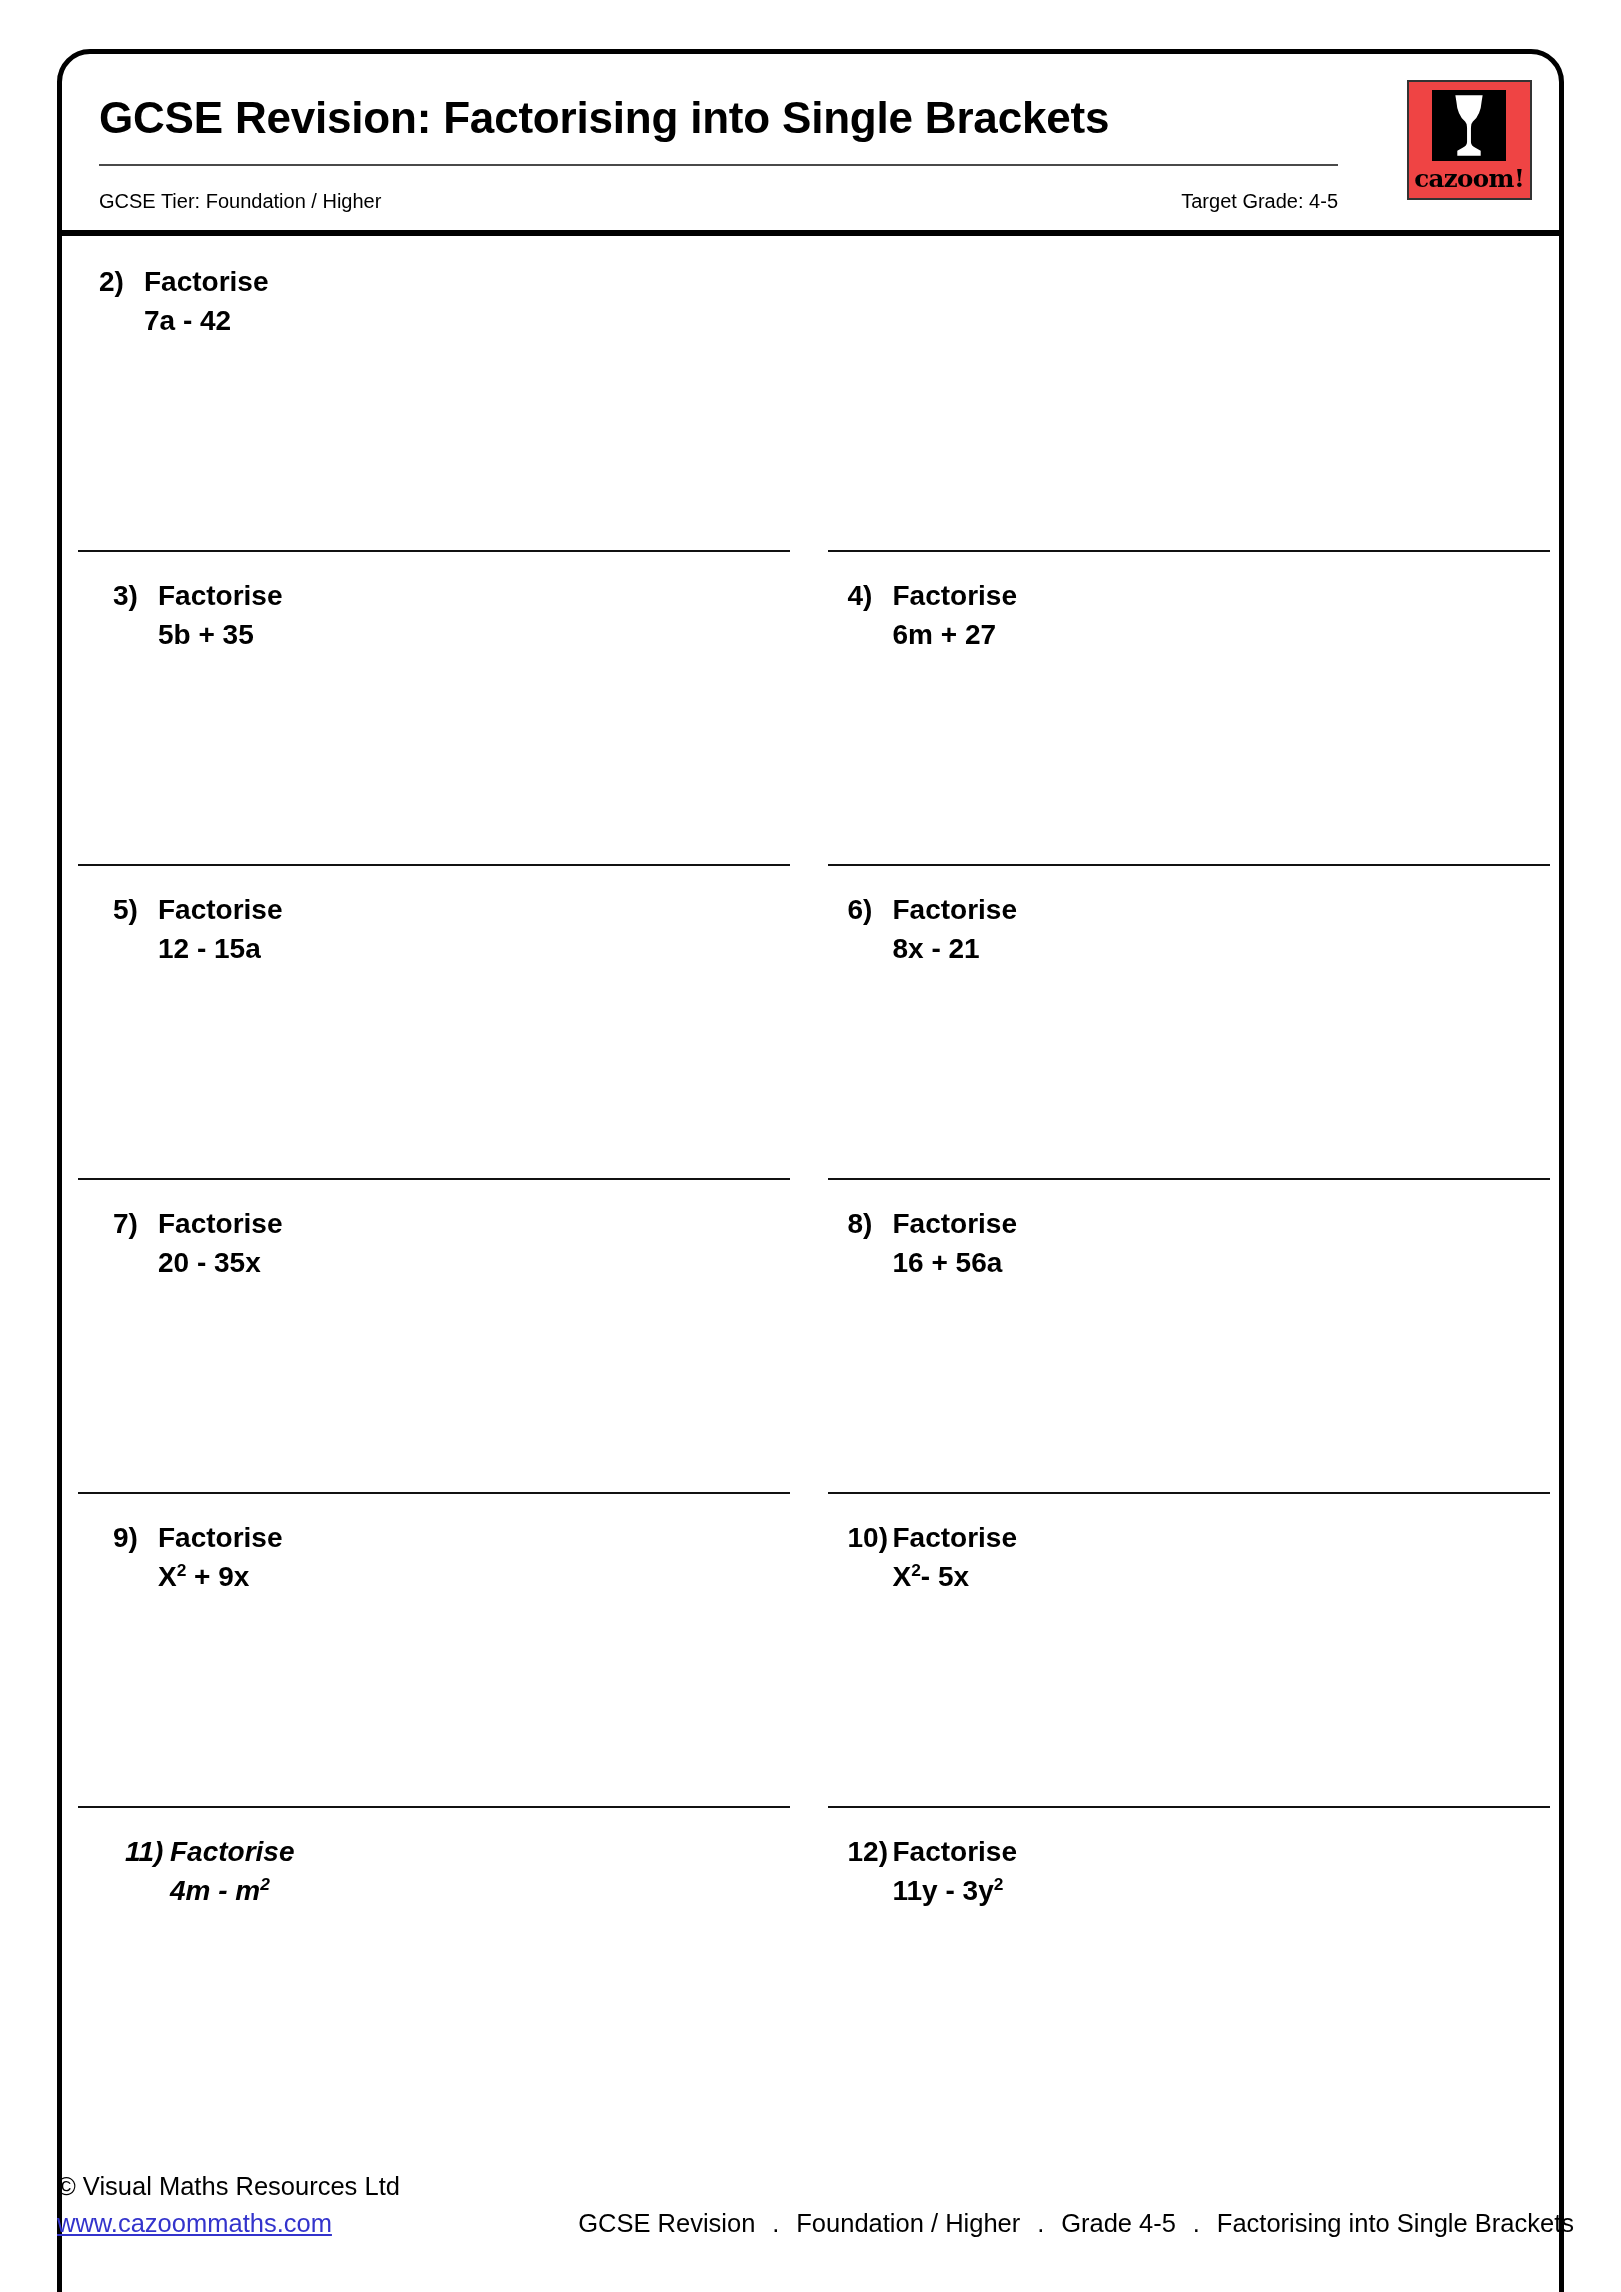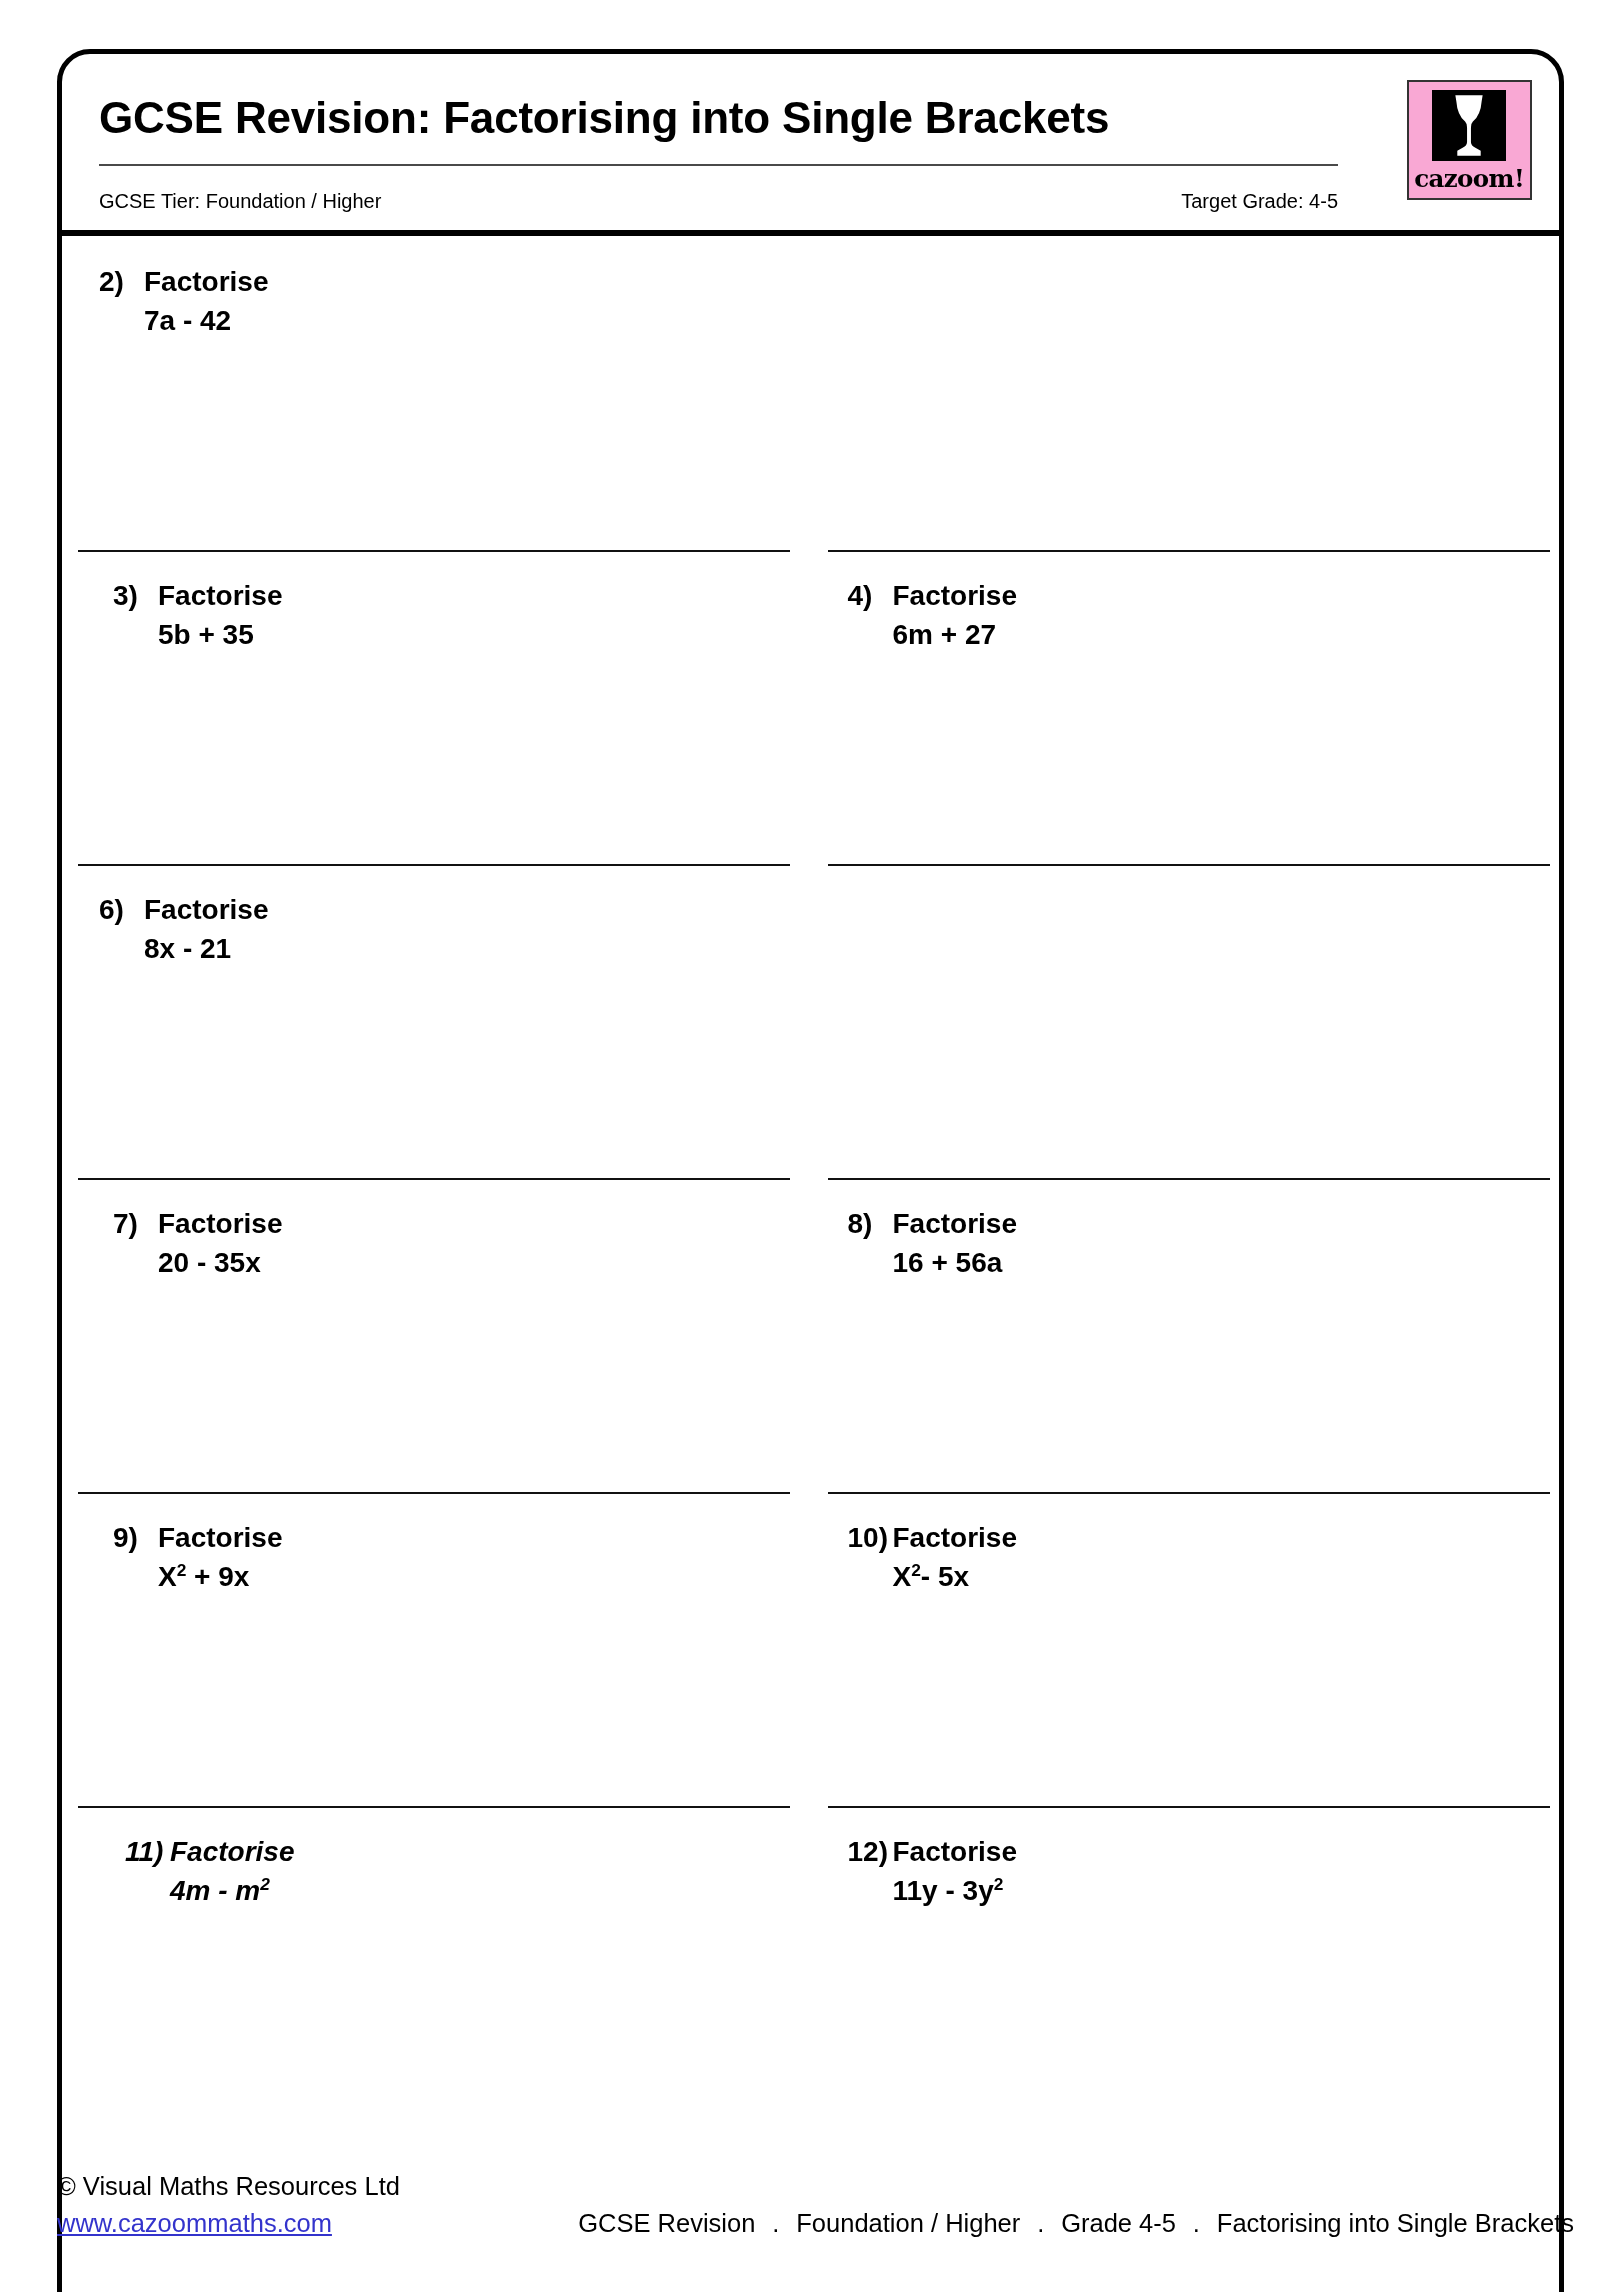--- a/index.html
+++ b/index.html
@@ -89,21 +89,21 @@
   }
 
   
   .logo-box {
     position: absolute;
     right: 27.4px;
     top: 25.5px;
     width: 125px;
     height: 120px;
     border: 2px solid #333333;
-    background: #f9a8d4;
+    background: #ef4444;
     box-sizing: border-box;
     display: flex;
     flex-direction: column;
     align-items: center;
     justify-content: flex-start;
     padding-top: 8.8px;
   }
   .logo-mark {
     width: 74px;
     height: 71px;
@@ -301,20 +301,28 @@
             <div class="q-expr">6m + 27</div>
           </div>
         </div>
       </div>
       <div class="sep">
         <div class="seg l"></div>
         <div class="seg r"></div>
       </div>
 
       <div class="qrow row3">
+        <div class="qcell left">
+          <div class="inner">
+            <div class="q-prompt">
+              <span class="q-num">5)</span><span>Factorise</span>
+            </div>
+            <div class="q-expr">12 - 15a</div>
+          </div>
+        </div>
         <div class="qcell right">
           <div class="inner">
             <div class="q-prompt">
               <span class="q-num">6)</span><span>Factorise</span>
             </div>
             <div class="q-expr">8x - 21</div>
           </div>
         </div>
       </div>
       <div class="sep">

